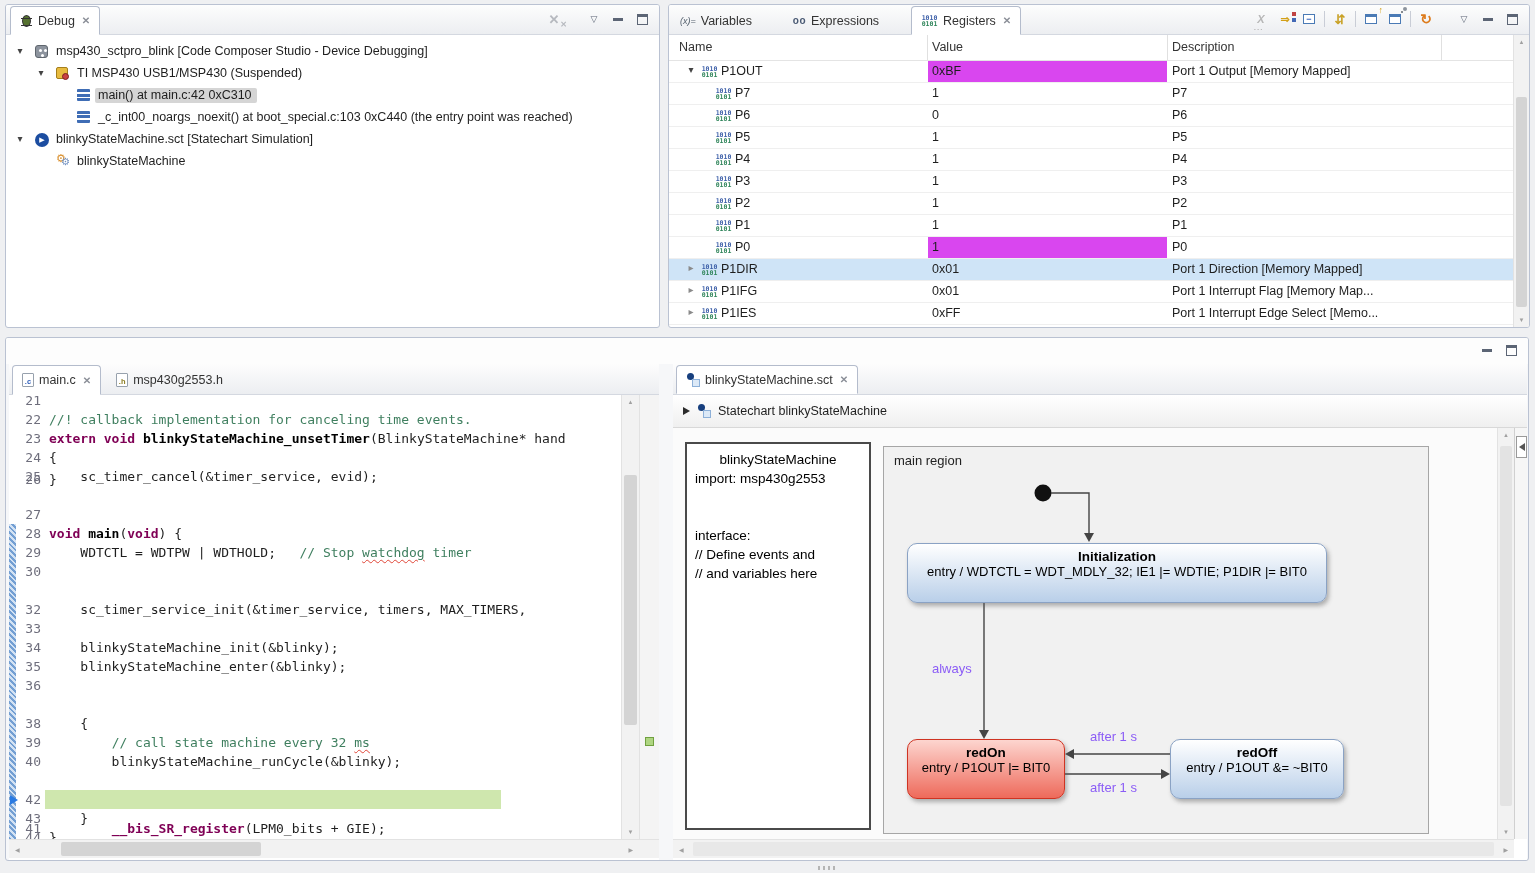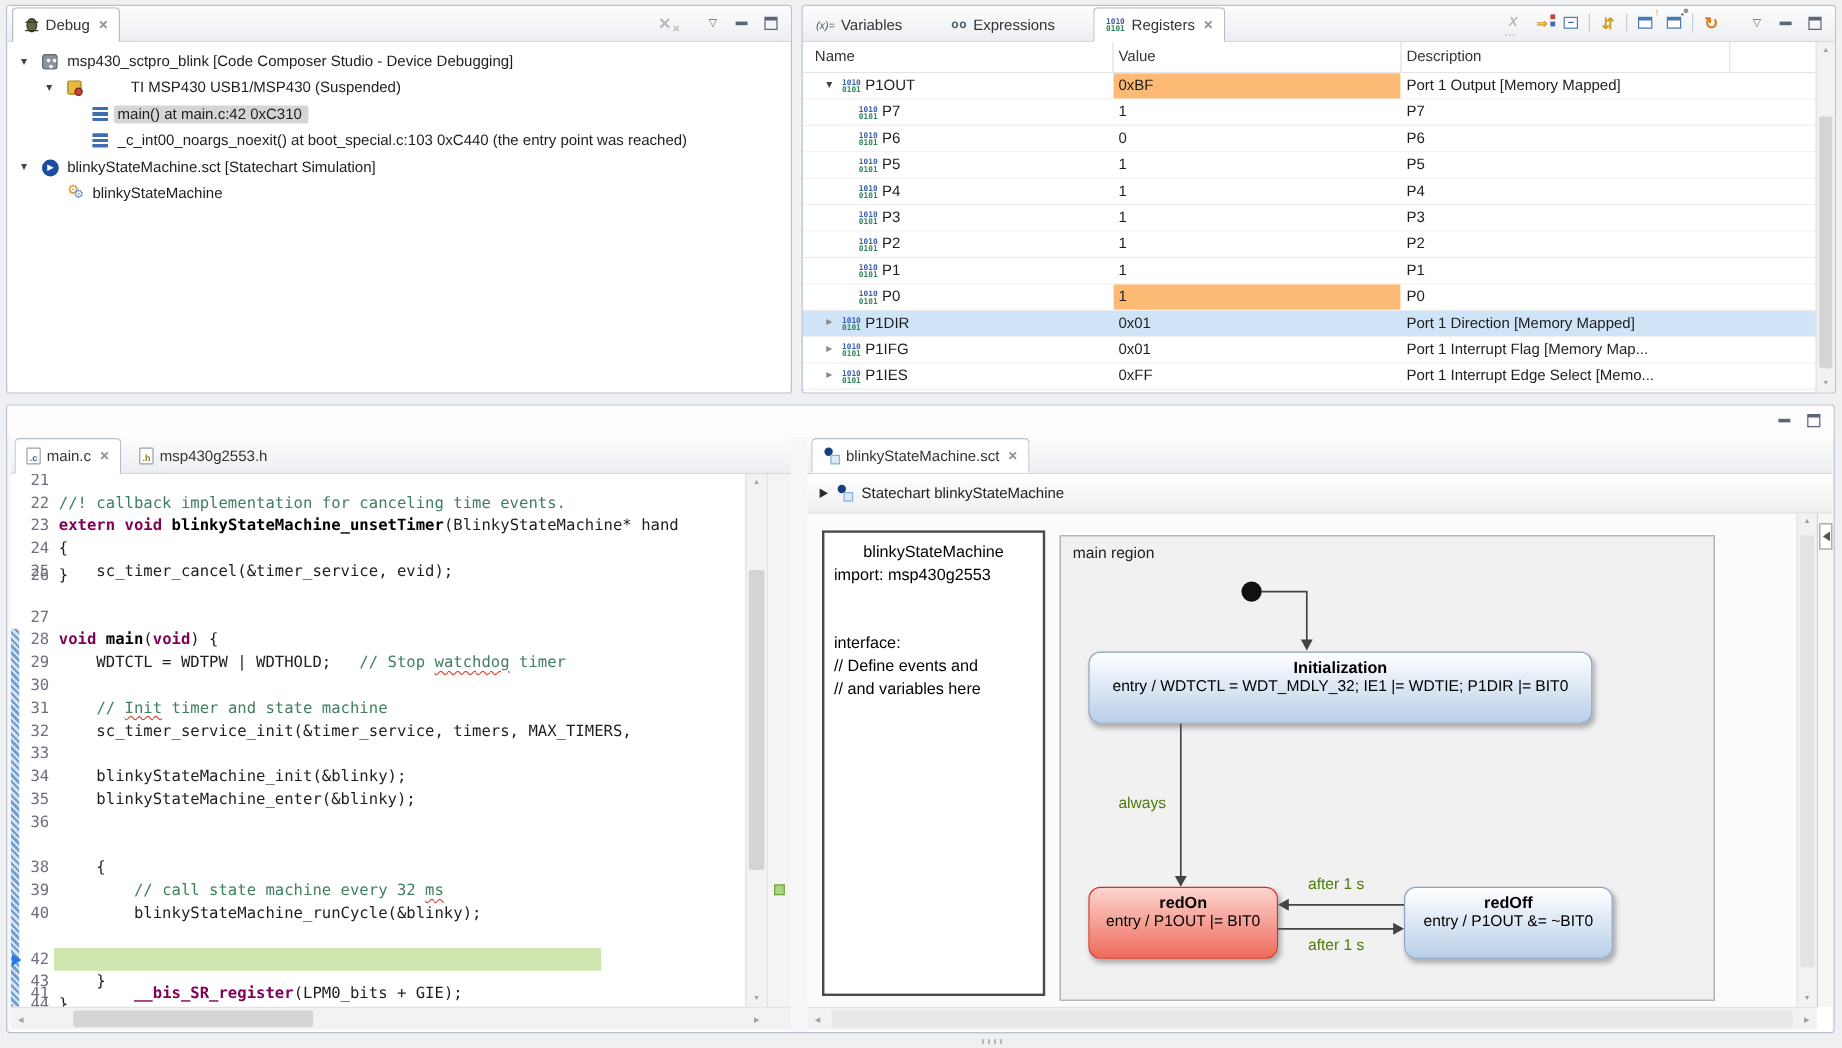--- a/index.html
+++ b/index.html
@@ -82,21 +82,21 @@
   .tlabel.sel { background:#d5d5d5; border-radius:2px; padding:0 5px 1px 3px; margin-left:-3px; }
 
   
   .rhead { position:absolute; left:0; right:16px; top:30px; height:26px; background:#fff;
            border-bottom:1px solid #e4e4e4; }
   .rhead span { position:absolute; top:5px; color:#333; }
   .colsep { position:absolute; top:0; bottom:0; width:1px; background:#e0e0e0; }
   .rrow { position:absolute; left:0; width:846px; height:22px; border-bottom:1px solid #efefef; background:#fff; }
   .rrow.selected { background:#cfe4f7; }
   .rcell { position:absolute; top:3px; white-space:nowrap; overflow:hidden; }
-  .vhl { background:#fdba74; }
+  .vhl { background:#d946ef; }
   .vcell { position:absolute; left:259px; width:239px; top:0; height:21px; padding-top:3px; padding-left:4px; }
 
   
   .sb-v { position:absolute; background:#f2f2f2; border-left:1px solid #e2e2e2; }
   .sb-h { position:absolute; background:#f2f2f2; border-top:1px solid #e2e2e2; }
   .sb-thumb { position:absolute; background:#d4d4d4; border-radius:2px; }
   .sb-arr { position:absolute; color:#a0a0a0; font-size:6px; width:100%; text-align:center; }
   .sb-arr-h { position:absolute; color:#a0a0a0; font-size:6px; top:6px; }
 
   
@@ -121,21 +121,21 @@
   .decl-box { position:absolute; background:#fff; border:2px solid #4a4a4a; padding:6px 8px;
               font-size:13.5px; line-height:19px; color:#000; }
   .decl-title { text-align:center; }
   .region { position:absolute; background:#f1f1f1; border:1px solid #a6a6a6; }
   .region-label { position:absolute; left:10px; top:6px; font-size:13px; color:#222; }
   .state { position:absolute; border-radius:10px; text-align:center; font-size:13px; color:#000;
            box-shadow:2px 3px 4px rgba(90,90,90,.45); overflow:hidden; padding-top:5px; }
   .state .sttl { font-weight:bold; font-size:13.5px; }
   .state.blue { background:linear-gradient(#ffffff,#b9cfe9); border:1px solid #8aa2c4; }
   .state.red  { background:linear-gradient(#fdd5cf,#ee6a5b); border:1.5px solid #cf3322; }
-  .tlab { position:absolute; font-size:13px; color:#4d7c0f; white-space:nowrap; }
+  .tlab { position:absolute; font-size:13px; color:#8b5cf6; white-space:nowrap; }
   .crumbrow { position:absolute; left:0; right:0; height:33px;
       background:linear-gradient(#ffffff,#efefef); border-bottom:1px solid #d8d8d8;
       display:flex; align-items:center; gap:7px; padding-left:10px; }
   .crumb-tw { width:0; height:0; border-left:7px solid #2b2b2b; border-top:4.5px solid transparent;
       border-bottom:4.5px solid transparent; }
   .palette-strip { position:absolute; background:#f6f6f6; border-left:1px solid #d0d0d0; }
   .palette-btn { position:absolute; left:1px; top:8px; width:14px; height:22px; border:1px solid #9a9a9a;
       background:#fff; display:flex; align-items:center; justify-content:center; }
   .palette-btn::after { content:""; width:0; height:0; border-right:6px solid #555;
       border-top:4px solid transparent; border-bottom:4px solid transparent; }
@@ -164,21 +164,21 @@
   </div>
   <div class="abs" id="debug-tree" style="left:0; top:36px; right:0; bottom:0; overflow:hidden;">
       <div class="trow">
         <span class="tw open" style="left: 8px; top: 4px;">▾</span>
         <span class="tic ic ic-ccs-project" style="left: 29px;"></span>
         <span class="tlabel" style="left: 50px;">msp430_sctpro_blink [Code Composer Studio - Device Debugging]</span>
       </div>
       <div class="trow">
         <span class="tw open" style="left: 29px; top: 4px;">▾</span>
         <span class="tic ic ic-device" style="left: 50px;"></span>
-        <span class="tlabel" style="left: 71px; margin-left: 32px;">TI MSP430 USB1/MSP430 (Suspended)</span>
+        <span class="tlabel" style="left: 71px;">TI MSP430 USB1/MSP430 (Suspended)</span>
       </div>
       <div class="trow">
         <span class="tic ic ic-stack-frame" style="left: 71px;"></span>
         <span class="tlabel sel" style="left: 92px;">main() at main.c:42 0xC310</span>
       </div>
       <div class="trow">
         <span class="tic ic ic-stack-frame" style="left: 71px;"></span>
         <span class="tlabel" style="left: 92px;">_c_int00_noargs_noexit() at boot_special.c:103 0xC440  (the entry point was reached)</span>
       </div>
       <div class="trow">
@@ -407,21 +407,20 @@
         <div class="cline" style="top: -4px;"><span class="lnum">21</span><span class="ltext"></span></div>
         <div class="cline" style="top: 15px;"><span class="lnum">22</span><span class="ltext"><span class="cm">//! callback implementation for canceling time events.</span></span></div>
         <div class="cline" style="top: 34px;"><span class="lnum">23</span><span class="ltext"><span class="kw">extern</span><span> </span><span class="kw">void</span><span> </span><span class="fn">blinkyStateMachine_unsetTimer</span><span>(BlinkyStateMachine* hand</span></span></div>
         <div class="cline" style="top: 53px;"><span class="lnum">24</span><span class="ltext"><span>{</span></span></div>
         <div class="cline" style="top: 72px;"><span class="lnum">25</span><span class="ltext"><span>    sc_timer_cancel(&amp;timer_service, evid);</span></span></div>
         <div class="cline" style="top: 75px;"><span class="lnum">26</span><span class="ltext"><span>}</span></span></div>
         <div class="cline" style="top: 110px;"><span class="lnum">27</span><span class="ltext"></span></div>
         <div class="cline" style="top: 129px;"><span class="lnum">28</span><span class="ltext"><span class="kw">void</span><span> </span><span class="fn">main</span><span>(</span><span class="kw">void</span><span>) {</span></span></div>
         <div class="cline" style="top: 148px;"><span class="lnum">29</span><span class="ltext"><span>    WDTCTL = WDTPW | WDTHOLD;   </span><span class="cm">// Stop </span><span class="cm sq">watchdog</span><span class="cm"> timer</span></span></div>
         <div class="cline" style="top: 167px;"><span class="lnum">30</span><span class="ltext"></span></div>
-        <div class="cline" style="top: 186px;"><span class="lnum">31</span><span class="ltext"><span>    </span><span class="cm">// </span><span class="cm sq">Init</span><span class="cm"> timer and state machine</span></span></div>
         <div class="cline" style="top: 205px;"><span class="lnum">32</span><span class="ltext"><span>    sc_timer_service_init(&amp;timer_service, timers, MAX_TIMERS,</span></span></div>
         <div class="cline" style="top: 224px;"><span class="lnum">33</span></div>
         <div class="cline" style="top: 243px;"><span class="lnum">34</span><span class="ltext"><span>    blinkyStateMachine_init(&amp;blinky);</span></span></div>
         <div class="cline" style="top: 262px;"><span class="lnum">35</span><span class="ltext"><span>    blinkyStateMachine_enter(&amp;blinky);</span></span></div>
         <div class="cline" style="top: 281px;"><span class="lnum">36</span><span class="ltext"></span></div>
         <div class="cline" style="top: 319px;"><span class="lnum">38</span><span class="ltext"><span>    {</span></span></div>
         <div class="cline" style="top: 338px;"><span class="lnum">39</span><span class="ltext"><span>        </span><span class="cm">// call state machine every 32 </span><span class="cm sq">ms</span></span></div>
         <div class="cline" style="top: 357px;"><span class="lnum">40</span><span class="ltext"><span>        blinkyStateMachine_runCycle(&amp;blinky);</span></span></div>
         <div class="cline" style="top: 376px; margin-top: 48px;"><span class="lnum">41</span><span class="ltext"><span>        </span><span class="kw">__bis_SR_register</span><span>(LPM0_bits + GIE);</span></span></div>
         <div class="cline" style="top: 395px;"><div class="curline-green" style="width: 456.05px;"></div><div class="ip-arrow"></div><span class="lnum">42</span></div>

